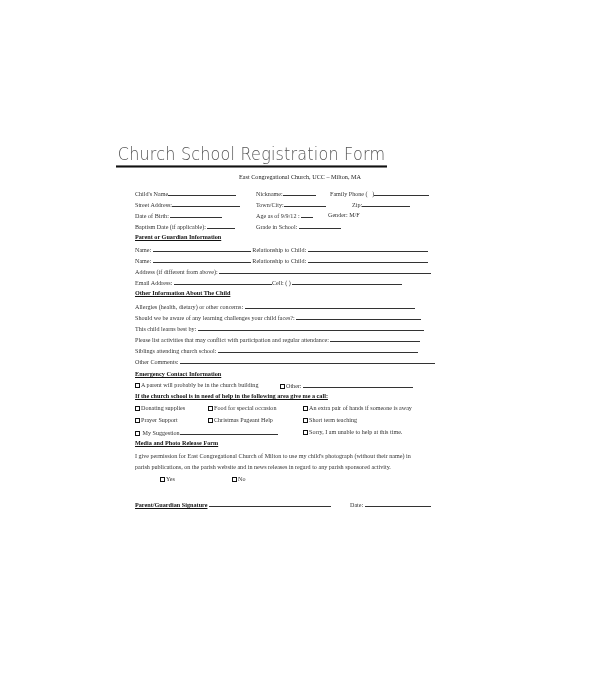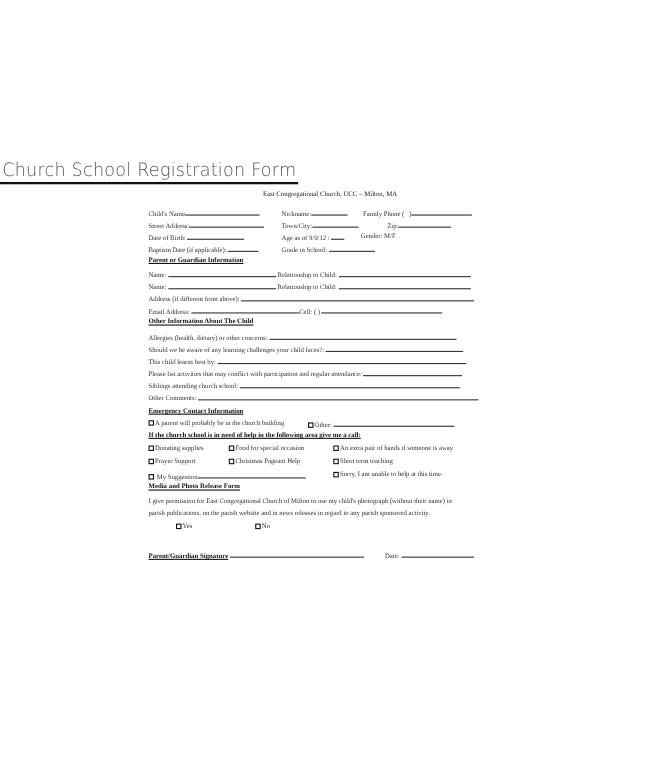--- a/index.html
+++ b/index.html
@@ -1,18 +1,18 @@
 <!DOCTYPE html>
 <html><head>
 <meta charset="utf-8">
 <style>
   html, body { margin:0; padding:0; background:#ffffff; }
   body { width:600px; height:700px; position:relative; overflow:hidden; font-family:"Liberation Serif", serif; color:#2a2a2a; }
   .page { position:absolute; left:0; top:0; width:600px; height:700px; }
-  .title-wrap { position:absolute; left:0; width:503px; top:146px; }
+  .title-wrap { position:absolute; left:0; width:503px; top:146px; text-align:center; }
   .title { display:inline-block; font-family:"DejaVu Sans", sans-serif; font-size:16px; font-weight:300; color:#555; letter-spacing:0.2px; border-bottom:2px solid #111; padding:0 2px 1px 2px; line-height:18px; transform:scaleY(1.05); }
   .subtitle { position:absolute; left:0; width:600px; top:173px; text-align:center; font-size:6.2px; color:#222; }
   .row { position:absolute; left:135px; font-size:6.1px; line-height:8px; white-space:nowrap; color:#333; }
   .ul { display:inline-block; border-bottom:0.7px solid #333; height:6px; vertical-align:baseline; }
   .head { font-weight:bold; text-decoration:underline; color:#111; font-size:6.2px; }
   .cb { display:inline-block; width:5px; height:5px; border:1px solid #111; vertical-align:-1px; margin-right:1px; box-sizing:border-box; }
   .abs { position:absolute; font-size:6.1px; line-height:8px; white-space:nowrap; color:#333; }
 </style>
 </head>
 <body>

